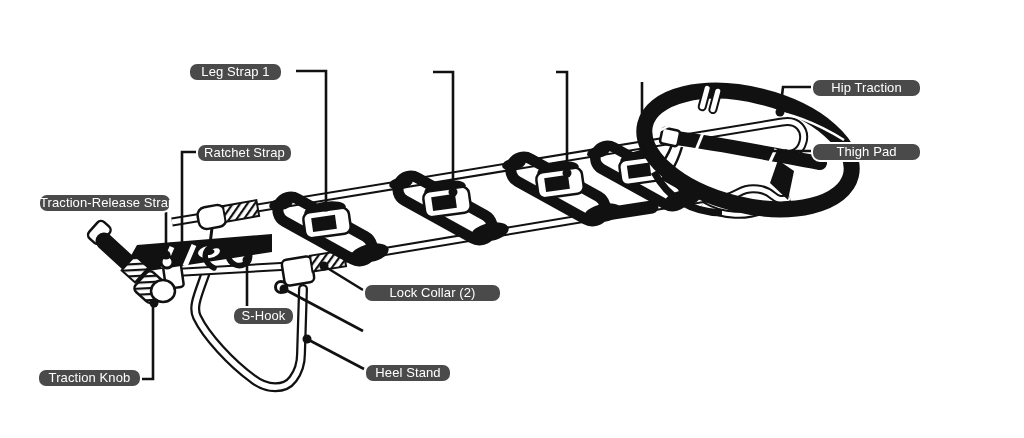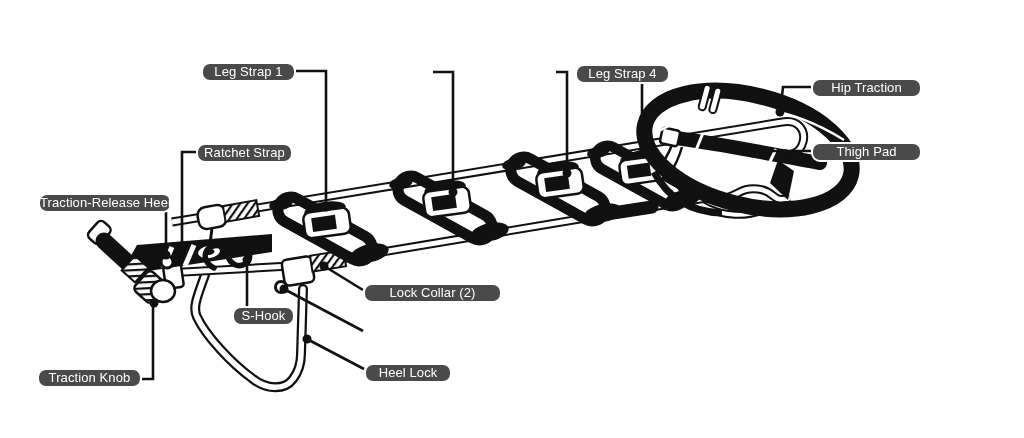--- a/index.html
+++ b/index.html
@@ -200,23 +200,22 @@
     <g>
       <path class="leader" d="M 364,369 L 307,339"></path>
         <circle class="dot" cx="307" cy="339" r="4.5"></circle>
     </g>
     <g>
       <path class="leader" d="M 142,379 L 153,379 L 153,304"></path>
         <circle class="dot" cx="154" cy="303" r="4.5"></circle>
     </g>
   </svg>
 
-  <div class="callout" style="left:201px;top:62px;width:95px">Leg Strap 1</div>
-  <div class="callout" style="left:575px;top:64px;width:95px">Leg Strap 4</div>
+  <div class="callout" style="left:188px;top:62px;width:95px">Leg Strap 1</div>
   <div class="callout" style="left:811px;top:78px;width:111px">Hip Traction</div>
   <div class="callout" style="left:196px;top:143px;width:97px">Ratchet Strap</div>
   <div class="callout" style="left:811px;top:142px;width:111px">Thigh Pad</div>
-  <div class="callout" style="left:38px;top:193px;width:134px">Traction-Release Heel</div>
+  <div class="callout" style="left:38px;top:193px;width:134px">Traction-Release Strap</div>
   <div class="callout" style="left:363px;top:283px;width:139px">Lock Collar (2)</div>
   <div class="callout" style="left:232px;top:306px;width:63px">S-Hook</div>
-  <div class="callout" style="left:364px;top:363px;width:88px">Heel Lock</div>
+  <div class="callout" style="left:364px;top:363px;width:88px">Heel Stand</div>
   <div class="callout" style="left:37px;top:368px;width:105px">Traction Knob</div>
 </div>
 
 </body></html>

